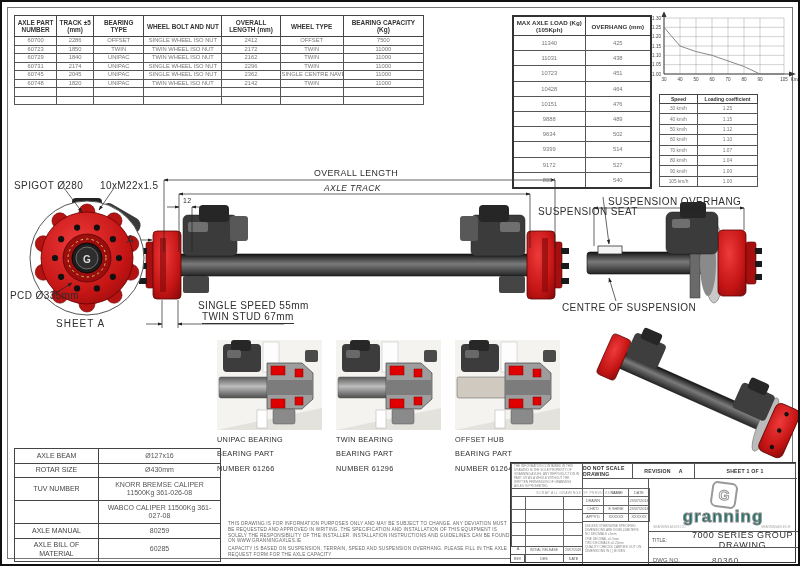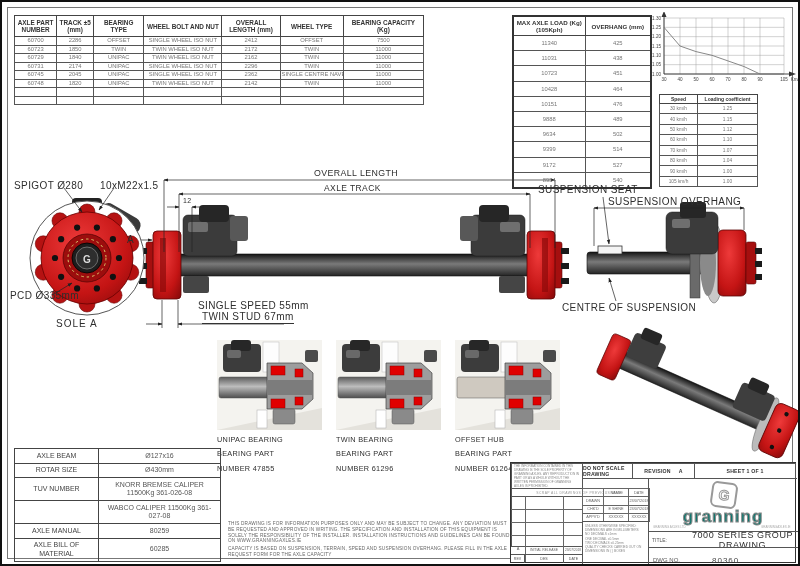--- a/index.html
+++ b/index.html
@@ -456,30 +456,30 @@
       <text x="68" y="69" text-anchor="middle" font-size="4.6" fill="#444" font-family="Liberation Sans, sans-serif">60</text>
       <text x="84" y="69" text-anchor="middle" font-size="4.6" fill="#444" font-family="Liberation Sans, sans-serif">70</text>
       <text x="100" y="69" text-anchor="middle" font-size="4.6" fill="#444" font-family="Liberation Sans, sans-serif">80</text>
       <text x="116" y="69" text-anchor="middle" font-size="4.6" fill="#444" font-family="Liberation Sans, sans-serif">90</text>
       <text x="140" y="69" text-anchor="middle" font-size="4.6" fill="#444" font-family="Liberation Sans, sans-serif">105</text>
       <text x="152" y="69" text-anchor="middle" font-size="4.6" fill="#444" font-family="Liberation Sans, sans-serif">Km/h</text>
       <polyline fill="none" stroke="#7a7a7a" stroke-width="0.9" points="20,15.333333333333341 36,34.000000000000014 52,39.59999999999999 68,43.33333333333332 84,48.93333333333332 100,54.53333333333333 116,62 140,62"></polyline>
     </svg>
 
   <div class="dlabel" style="left:312px;top:166px;font-size:8.8px;">OVERALL LENGTH</div>
-  <div class="dlabel" style="left:322px;top:181px;font-size:8.5px;">AXLE TRACK</div>
+  <div class="dlabel" style="left:322px;top:181px;font-size:8.5px;font-style:italic;">AXLE TRACK</div>
   <div class="dlabel small" style="left:181px;top:195px;">12</div>
   <div class="dlabel" style="left:12px;top:178px;">SPIGOT Ø280</div>
   <div class="dlabel" style="left:98px;top:178px;">10xM22x1.5</div>
   <div class="dlabel" style="left:8px;top:288px;">PCD Ø335mm</div>
-  <div class="dlabel" style="left:54px;top:316px;letter-spacing:1px;">SOLE A</div>
+  <div class="dlabel" style="left:54px;top:316px;letter-spacing:1px;">SHEET A</div>
   <div class="dlabel" style="left:125px;top:232px;">A</div>
   <div class="dlabel" style="left:196px;top:298px;">SINGLE SPEED 55mm</div>
   <div class="dlabel underlined" style="left:200px;top:309px;">TWIN STUD 67mm</div>
-  <div class="dlabel" style="left:536px;top:182px;">SUSPENSION SEAT</div>
+  <div class="dlabel" style="left:536px;top:204px;">SUSPENSION SEAT</div>
   <div class="dlabel" style="left:606px;top:194px;">SUSPENSION OVERHANG</div>
   <div class="dlabel" style="left:560px;top:300px;text-align:right;">CENTRE OF SUSPENSION</div>
 
   <div class="bearing-row">
       <div class="bearing-card">
       <svg width="105" height="90" viewBox="0 0 105 90">
         <rect x="0" y="0" width="105" height="90" fill="#f4f3ef"></rect>
         <polygon points="0,90 105,68 105,90" fill="#e4e2dc"></polygon>
         <rect x="46" y="2" width="16" height="30" fill="#fdfdfd" stroke="#bbb" stroke-width="0.5"></rect>
         <rect class="shaft" x="2" y="37" width="50" height="21" rx="2" fill="url(#shaftGrad)" stroke="#555" stroke-width="0.5"></rect>
@@ -491,21 +491,21 @@
         <rect x="78" y="57" width="8" height="8" fill="#e00000" stroke="#8d0000" stroke-width="0.5"></rect>
         <rect x="6" y="4" width="38" height="28" rx="4" fill="#3c3c3c"></rect>
         <rect x="14" y="0" width="20" height="11" rx="3" fill="#272727"></rect>
         <rect x="10" y="10" width="14" height="8" rx="2" fill="#696969"></rect>
         <rect x="88" y="10" width="13" height="12" rx="2" fill="#4a4a4a"></rect>
         <rect x="40" y="70" width="10" height="18" fill="#fff" stroke="#aaa" stroke-width="0.5"></rect>
         <rect x="56" y="69" width="22" height="15" rx="2" fill="#8a8a8a" stroke="#555" stroke-width="0.5"></rect>
       </svg>
       <div class="cap">UNIPAC BEARING</div>
       <div class="cap">BEARING PART</div>
-      <div class="cap">NUMBER 47855</div>
+      <div class="cap">NUMBER 61266</div>
     </div>
       <div class="bearing-card">
       <svg width="105" height="90" viewBox="0 0 105 90">
         <rect x="0" y="0" width="105" height="90" fill="#f4f3ef"></rect>
         <polygon points="0,90 105,68 105,90" fill="#e4e2dc"></polygon>
         <rect x="46" y="2" width="16" height="30" fill="#fdfdfd" stroke="#bbb" stroke-width="0.5"></rect>
         <rect class="shaft" x="2" y="37" width="50" height="21" rx="2" fill="url(#shaftGrad)" stroke="#555" stroke-width="0.5"></rect>
         <path d="M50 23 h35 l11 10 v26 l-11 10 h-35 z" fill="#9d9d9d" stroke="#444" stroke-width="0.7"></path>
         <rect x="50" y="40" width="46" height="15" fill="#7c7c7c"></rect>
         <rect x="54" y="26" width="14" height="9" fill="#e00000" stroke="#8d0000" stroke-width="0.5"></rect>

